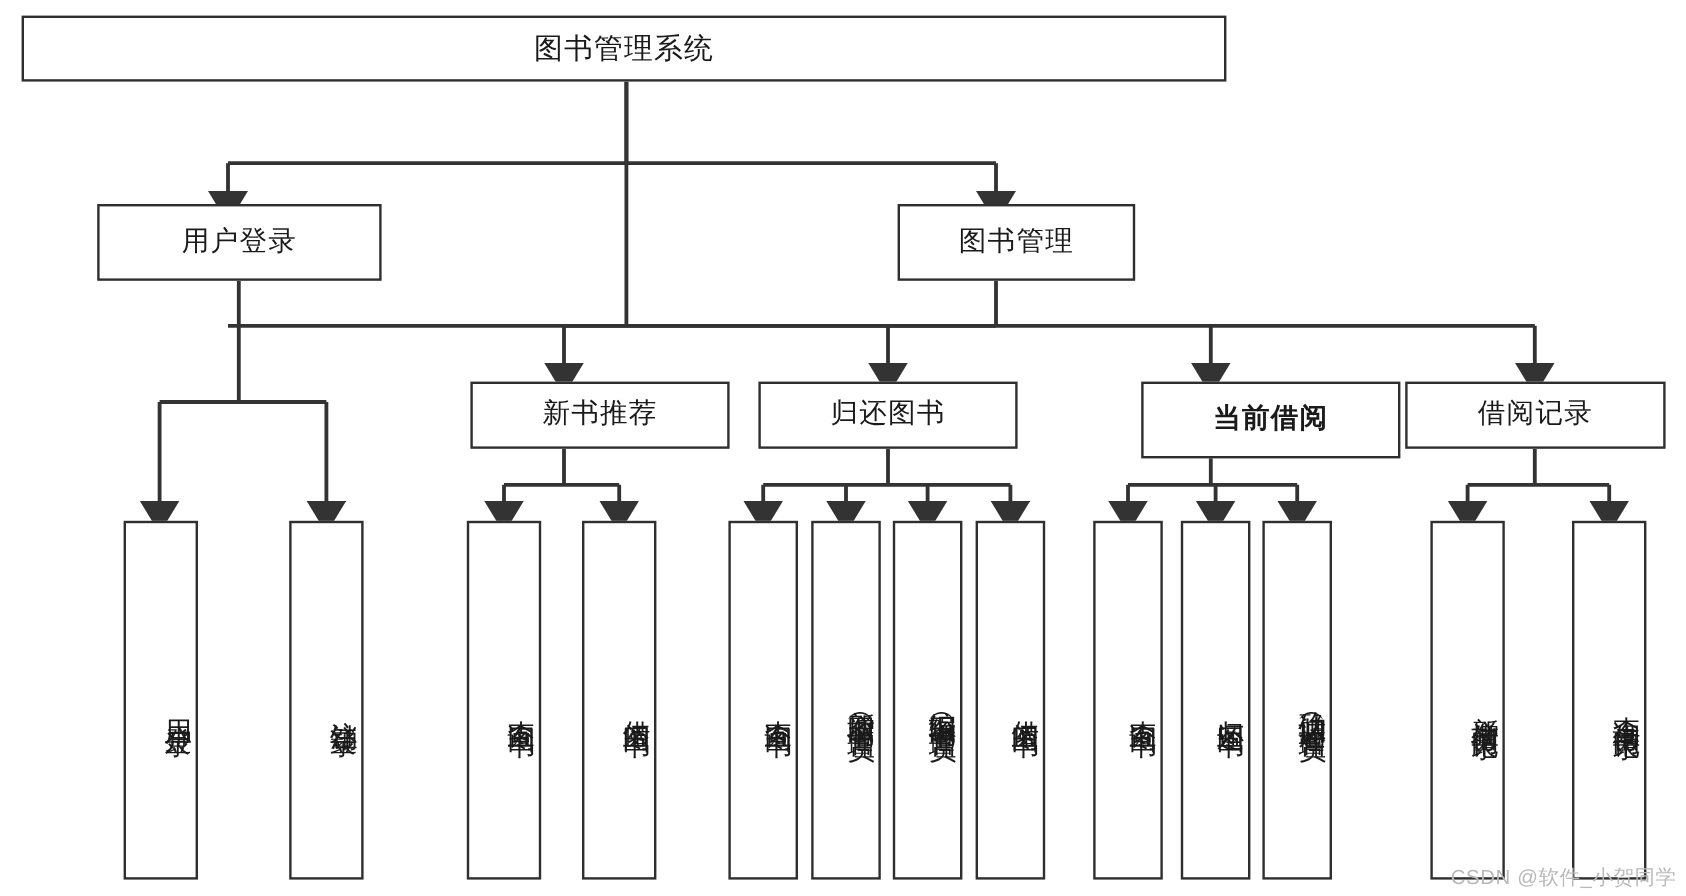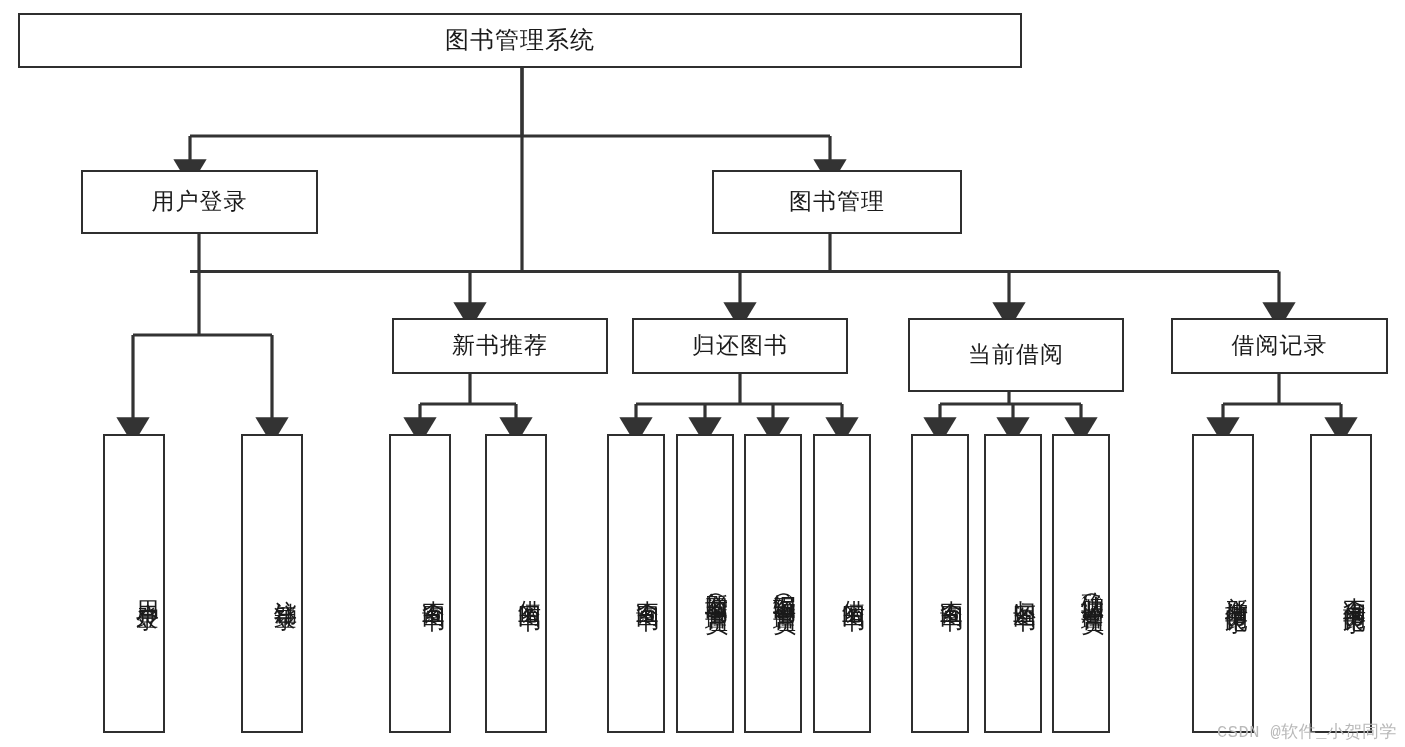--- a/index.html
+++ b/index.html
@@ -60,21 +60,21 @@
   }
   .watermark {
     position: absolute;
     right: 8px;
     bottom: 4px;
     font-size: 17px;
     color: #b9b9b9;
     letter-spacing: 0.5px;
     z-index: 5;
     white-space: nowrap;
-    font-family: Liberation Mono, monospace;
+    font-family: Liberation Sans, sans-serif;
   }
 </style>
 </head>
 <body>
 
 <div id="canvas">
 
   <svg id="edges" viewBox="0 0 1405 747" xmlns="http://www.w3.org/2000/svg">
     <defs>
       <marker id="arrow" markerWidth="9" markerHeight="11" refX="1.2" refY="5.2" orient="auto" markerUnits="strokeWidth">
@@ -148,27 +148,27 @@
       <path d="M1223,404 L1341,404"></path>
       <path d="M1223,404 L1223,421" marker-end="url(#arrow)"></path>
       <path d="M1341,404 L1341,421" marker-end="url(#arrow)"></path>
     </g>
   </svg>
 
   <div class="node node-h node-root" style="left:18px; top:13px; width:1004px; height:55px;">图书管理系统</div>
 
   <div class="node node-h" style="left:81px; top:170px; width:237px; height:64px;">用户登录</div>
 
-  <div class="node node-h" style="left:712px; top:170px; width:250px; height:64px;">图书管理</div>
+  <div class="node node-h" style="left:748px; top:170px; width:198px; height:64px;">图书管理</div>
 
   <div class="node node-h" style="left:362px; top:318px; width:216px; height:56px;margin-left:30px;">新书推荐</div>
 
   <div class="node node-h" style="left:632px; top:318px; width:216px; height:56px;">归还图书</div>
 
-  <div class="node node-h" style="left:908px; top:318px; width:216px; height:74px;">当前借阅</div>
+  <div class="node node-h" style="left:951px; top:318px; width:216px; height:64px;font-weight:bold;">当前借阅</div>
 
   <div class="node node-h" style="left:1171px; top:318px; width:217px; height:56px;">借阅记录</div>
 
   <div class="node node-v" style="left:103px; top:434px; width:62px; height:299px;">用户登录</div>
 
   <div class="node node-v" style="left:241px; top:434px; width:62px; height:299px;">注销登录</div>
 
   <div class="node node-v" style="left:389px; top:434px; width:62px; height:299px;">查询图书</div>
 
   <div class="node node-v" style="left:485px; top:434px; width:62px; height:299px;">借阅图书</div>

